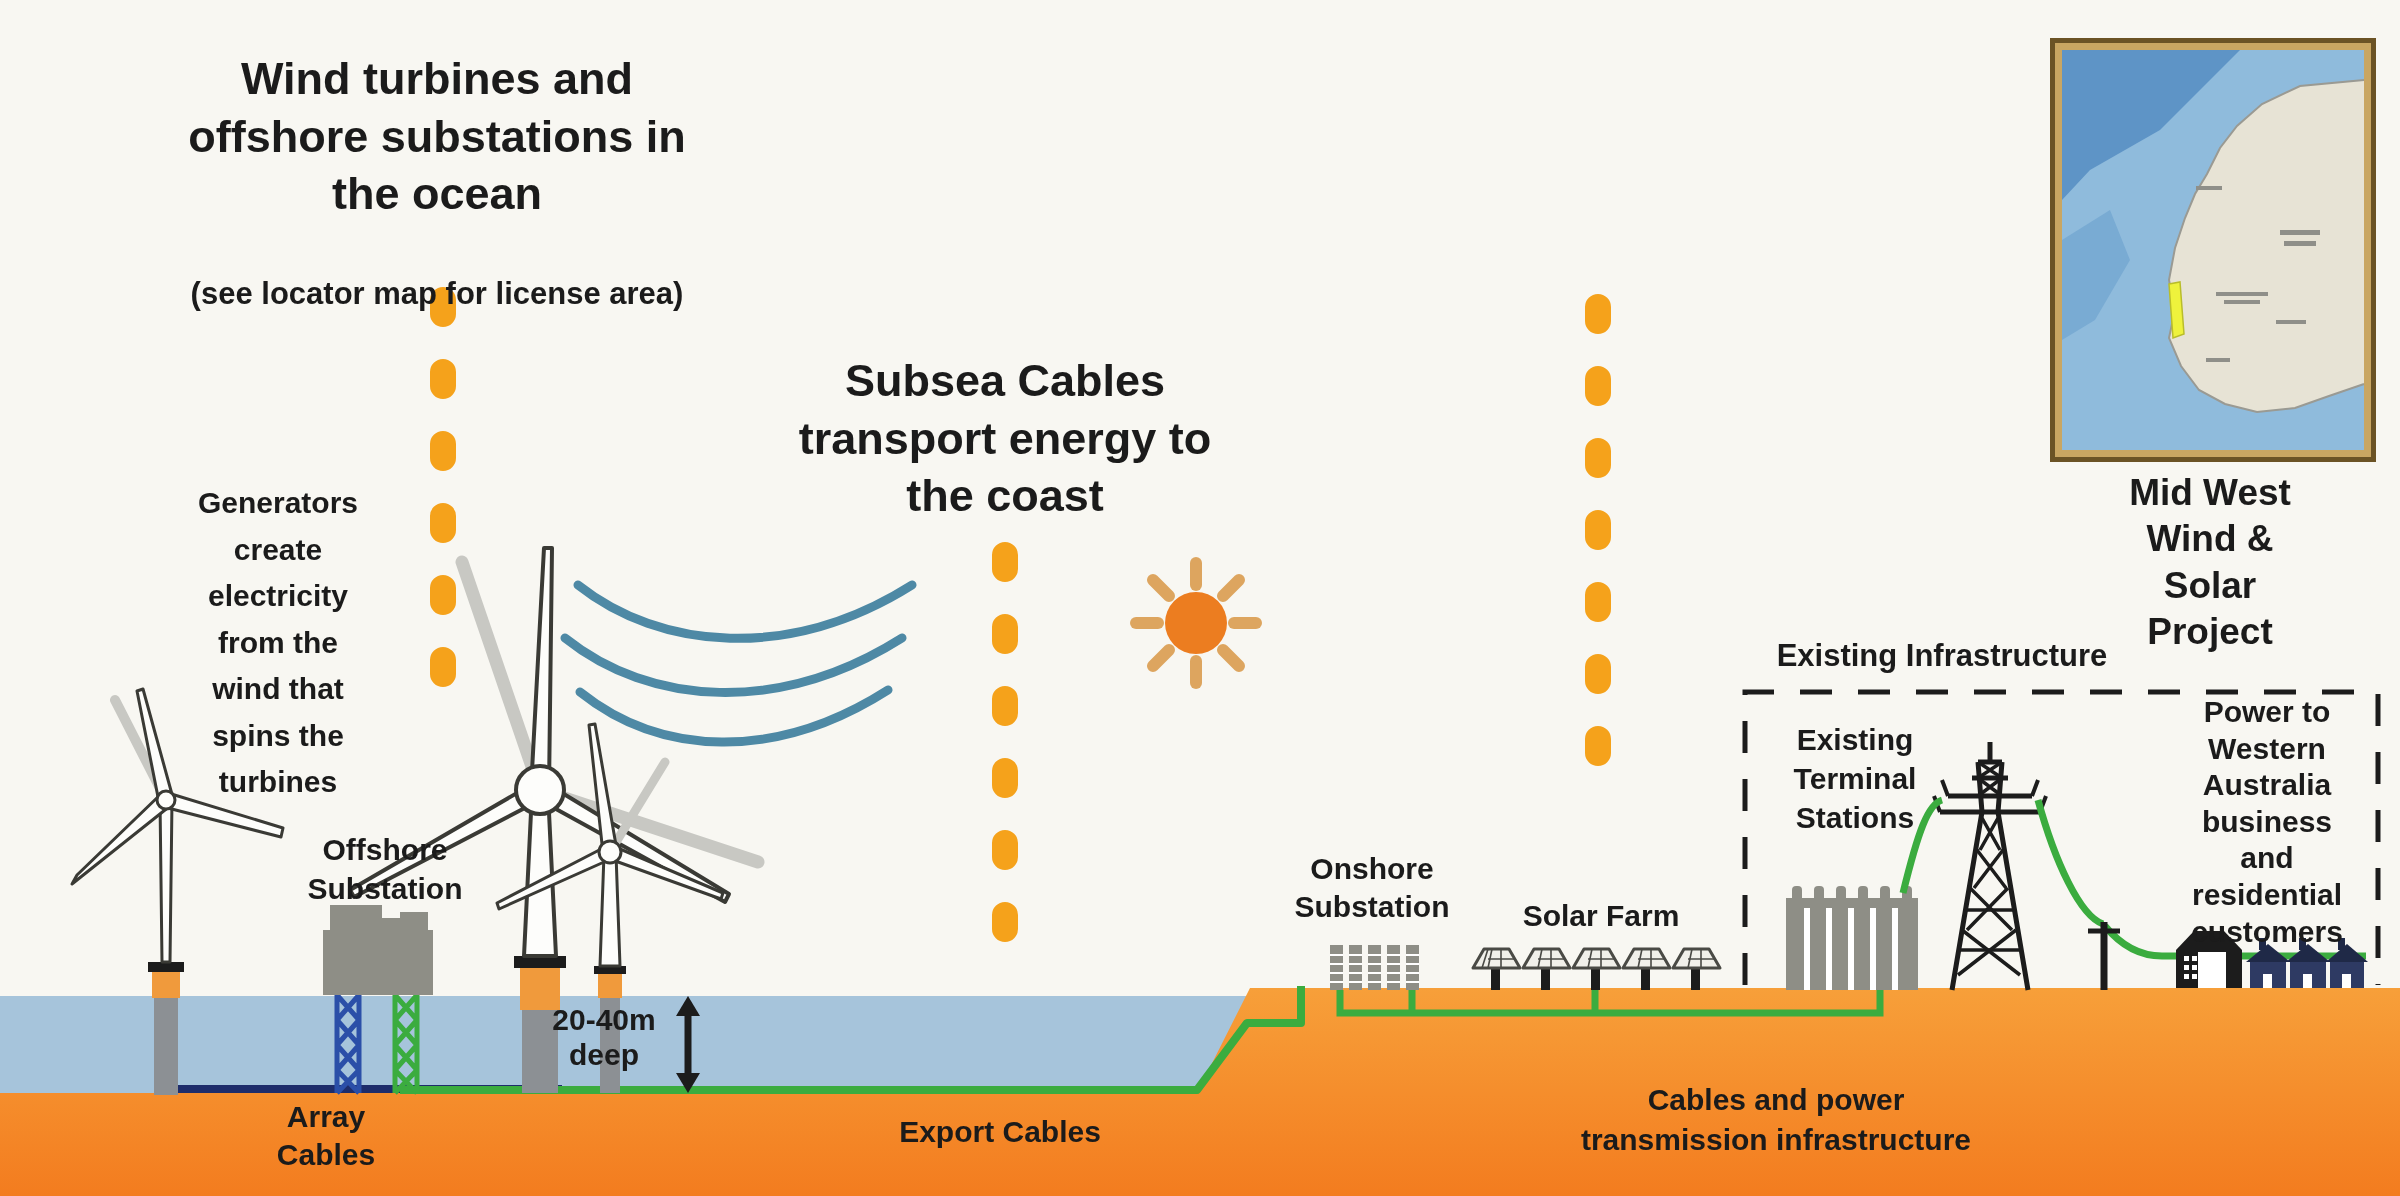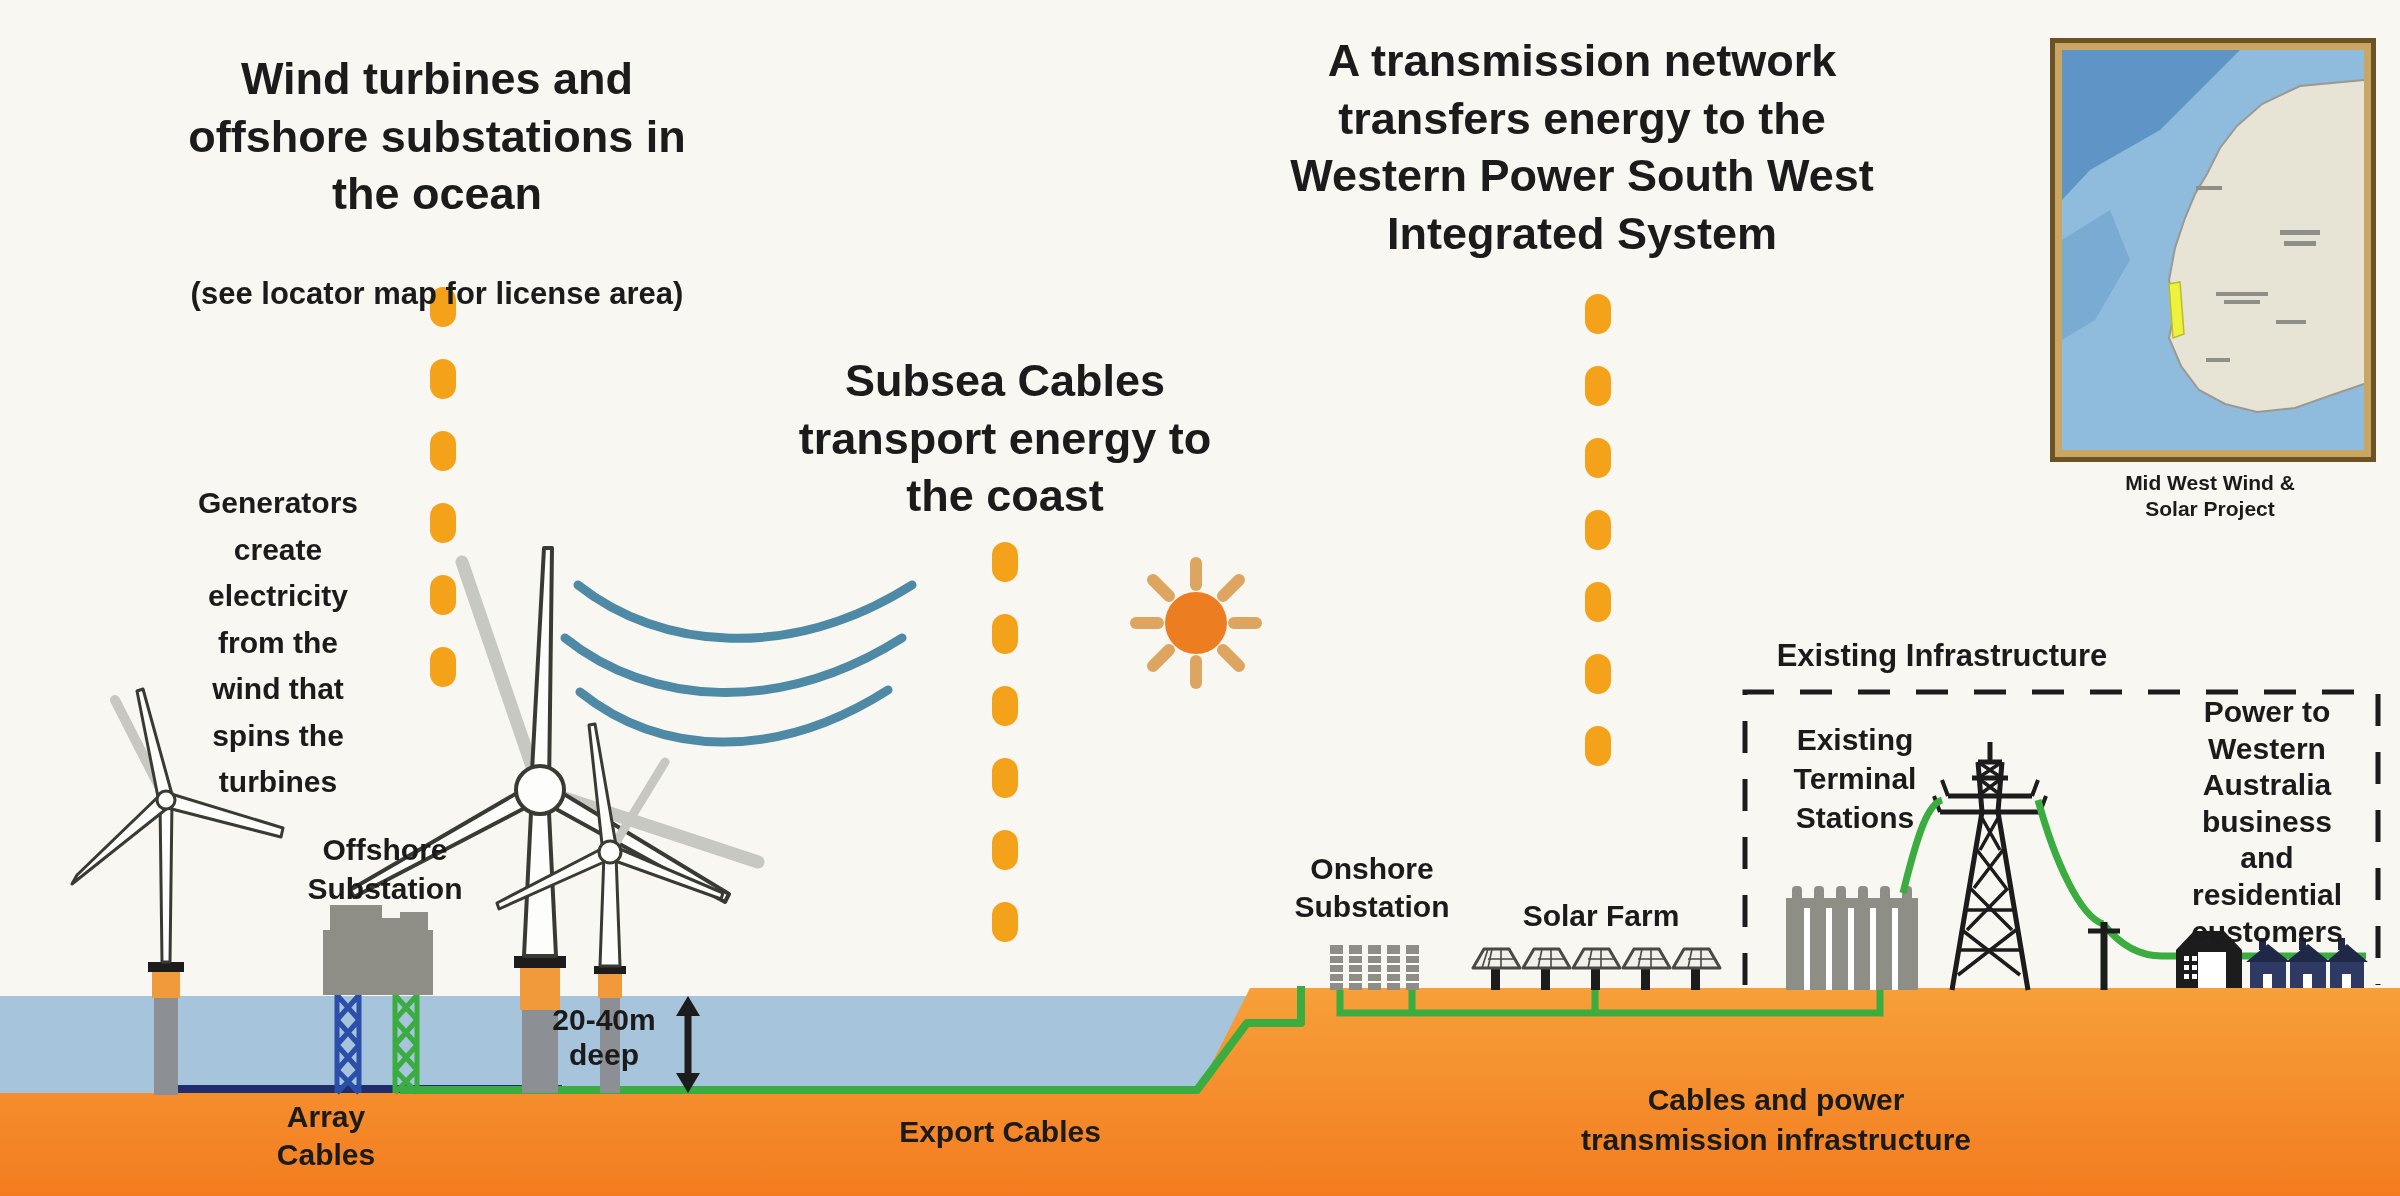--- a/index.html
+++ b/index.html
@@ -24,21 +24,21 @@
   #offshore-substation-label{left:385px;top:830px;line-height:1.3;}
   #depth-label{left:604px;top:1002px;line-height:1.18;}
   #array-cables-label{left:310px;top:1098px;line-height:1.25;margin-left:16px;}
   #export-cables-label{left:1000px;top:1112px;}
   #onshore-substation-label{left:1372px;top:850px;line-height:1.25;}
   #solar-farm-label{left:1601px;top:896px;}
   #existing-infrastructure-label{left:1942px;top:636px;font-size:31px;}
   #terminal-stations-label{left:1855px;top:720px;line-height:1.3;}
   #power-to-label{left:2267px;top:694px;line-height:1.22;}
   #cables-infra-label{left:1776px;top:1080px;line-height:1.32;}
-  #map-caption{left:2210px;top:470px;font-size:21px;line-height:1.25;}
+  #map-caption{left:2210px;top:470px;font-size:37px;line-height:1.25;}
 </style>
 </head>
 <body>
 
 <div id="canvas">
 
   <svg id="scene" width="2400" height="1196" viewBox="0 0 2400 1196">
     <defs>
       <linearGradient id="gGround" x1="0" y1="985" x2="0" y2="1196" gradientUnits="userSpaceOnUse">
         <stop offset="0" style="stop-color:var(--ground_top,#F7A03A)"></stop>
@@ -273,24 +273,20 @@
     </g>
   </svg>
 
   <div class="lbl title" id="title-wind">Wind turbines and
 offshore substations in
 the ocean</div>
   <div class="lbl" id="subtitle-locator">(see locator map for license area)</div>
   <div class="lbl title" id="title-subsea">Subsea Cables
 transport energy to
 the coast</div>
-  <div class="lbl title" id="title-transmission">A transmission network
-transfers energy to the
-Western Power South West
-Integrated System</div>
   <div class="lbl small" id="generators-note">Generators
 create
 electricity
 from the
 wind that
 spins the
 turbines</div>
   <div class="lbl small" id="offshore-substation-label">Offshore
 Substation</div>
   <div class="lbl small" id="depth-label">20-40m

